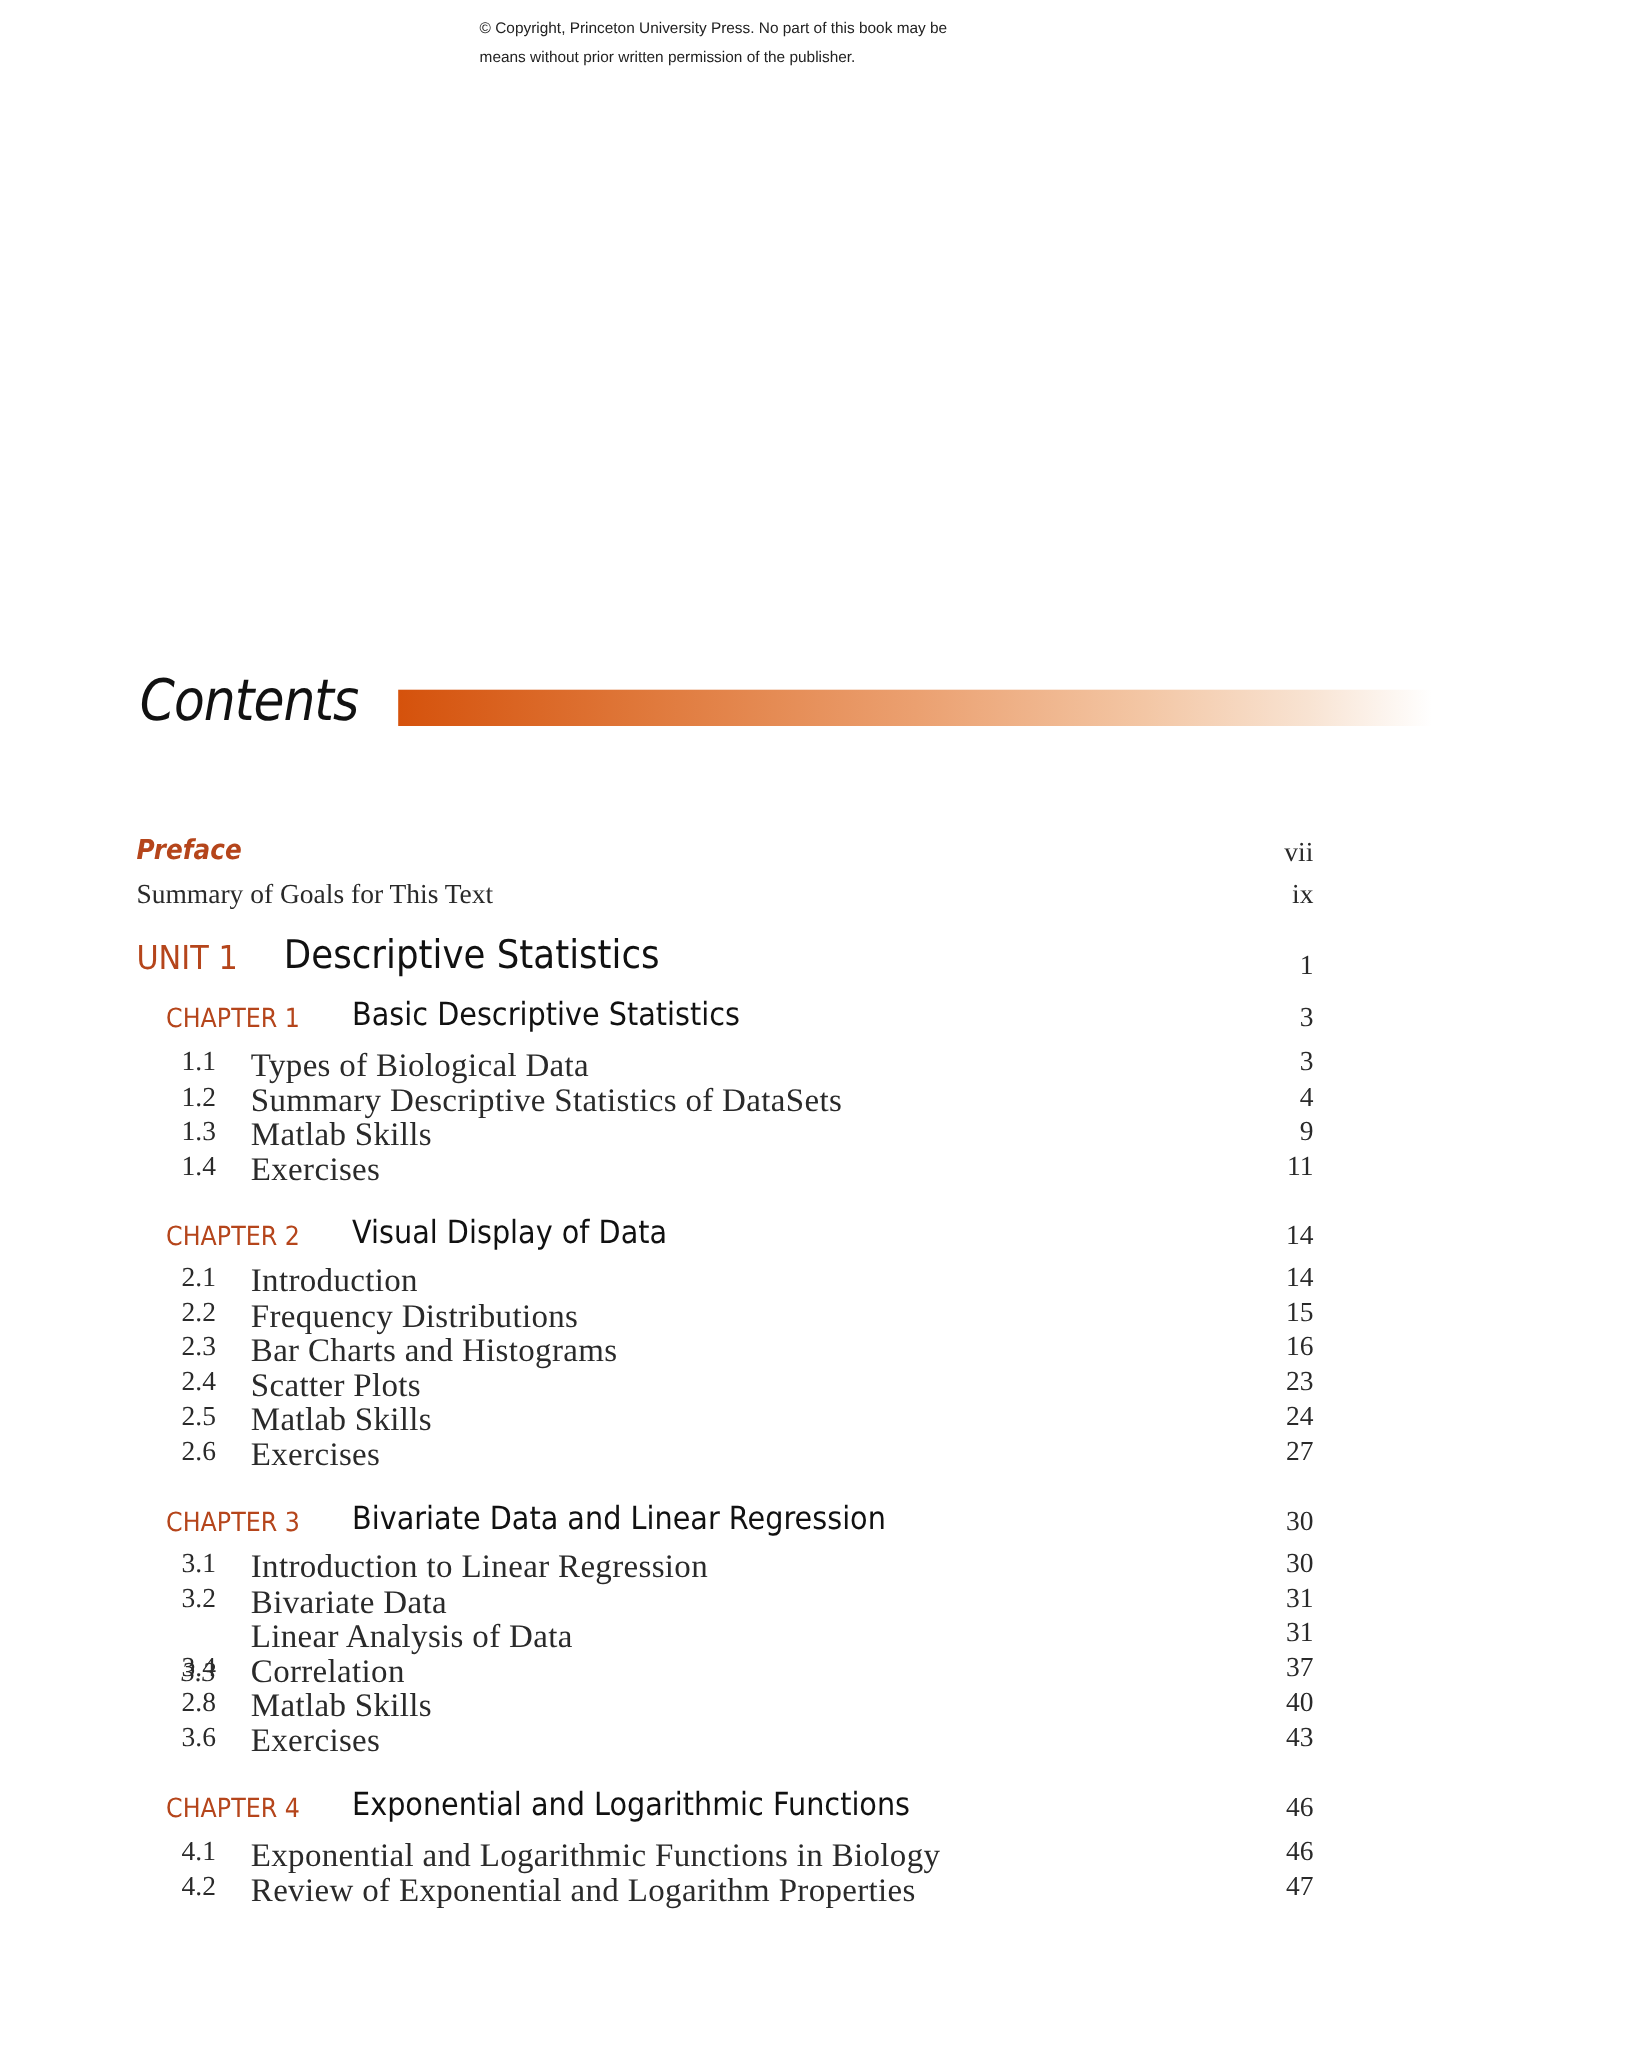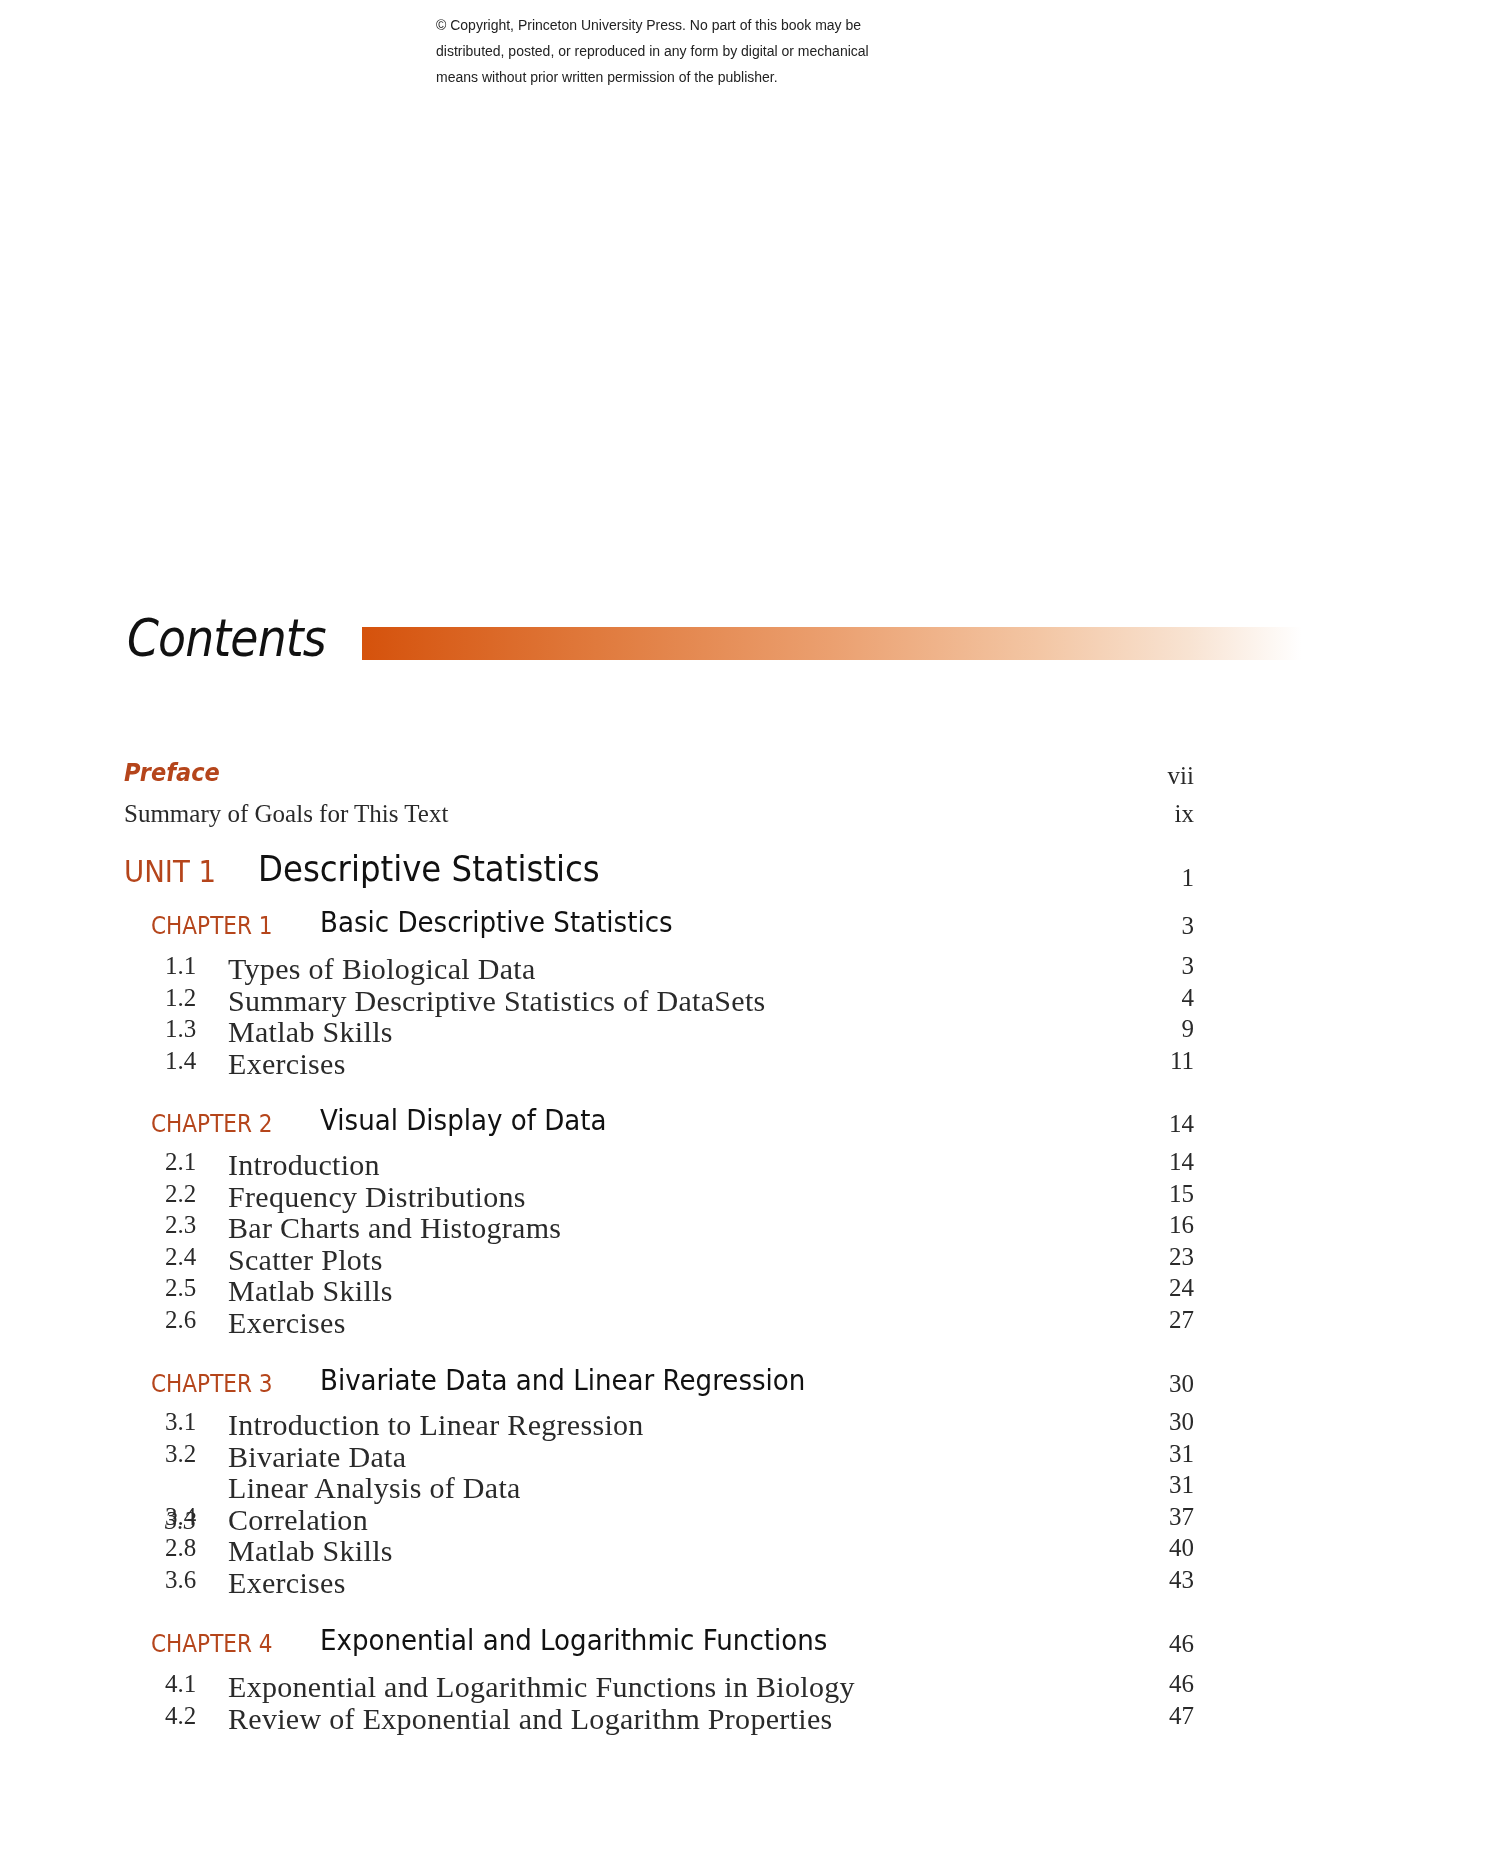--- a/index.html
+++ b/index.html
@@ -18,21 +18,20 @@
   .ch-label { position:absolute; left:151px; font-family:"DejaVu Sans", sans-serif; color:#b5451b; font-size:24px; transform:scaleX(0.9); transform-origin:left; }
   .ch-title { position:absolute; left:320px; font-family:"DejaVu Sans", sans-serif; color:#111; font-size:29px; transform:scaleX(0.9); transform-origin:left; }
   .sec-num { position:absolute; left:165px; font-size:25px; }
   .sec-title { position:absolute; left:228px; font-size:30px; letter-spacing:0.3px; }
 </style>
 </head>
 <body>
 
 <div class="copyright">
   <div>© Copyright, Princeton University Press. No part of this book may be</div>
-  <div>distributed, posted, or reproduced in any form by digital or mechanical</div>
   <div>means without prior written permission of the publisher.</div>
 </div>
 
 <div class="contents-title">Contents</div>
 <div class="contents-bar"></div>
 
 <div>
   <span class="preface" style="top:758px;">Preface</span>
   <span class="page" style="top:762px;">vii</span>
 </div>

